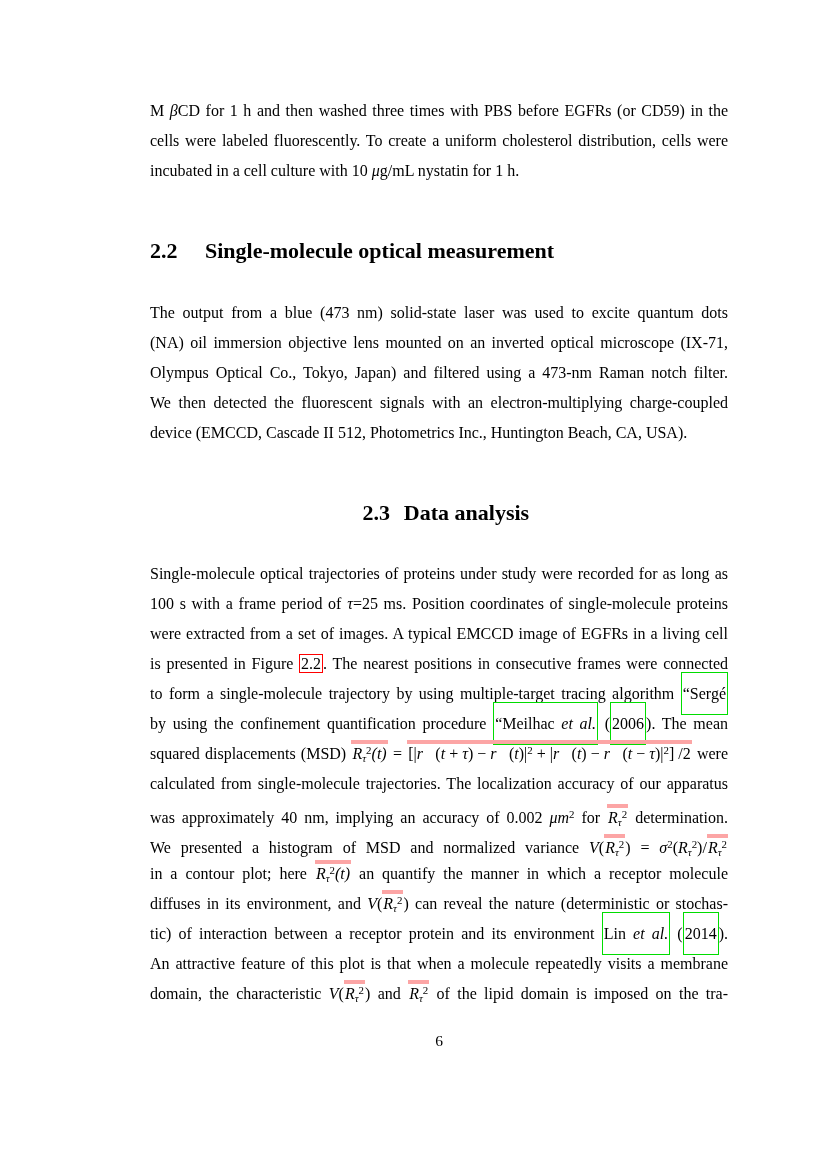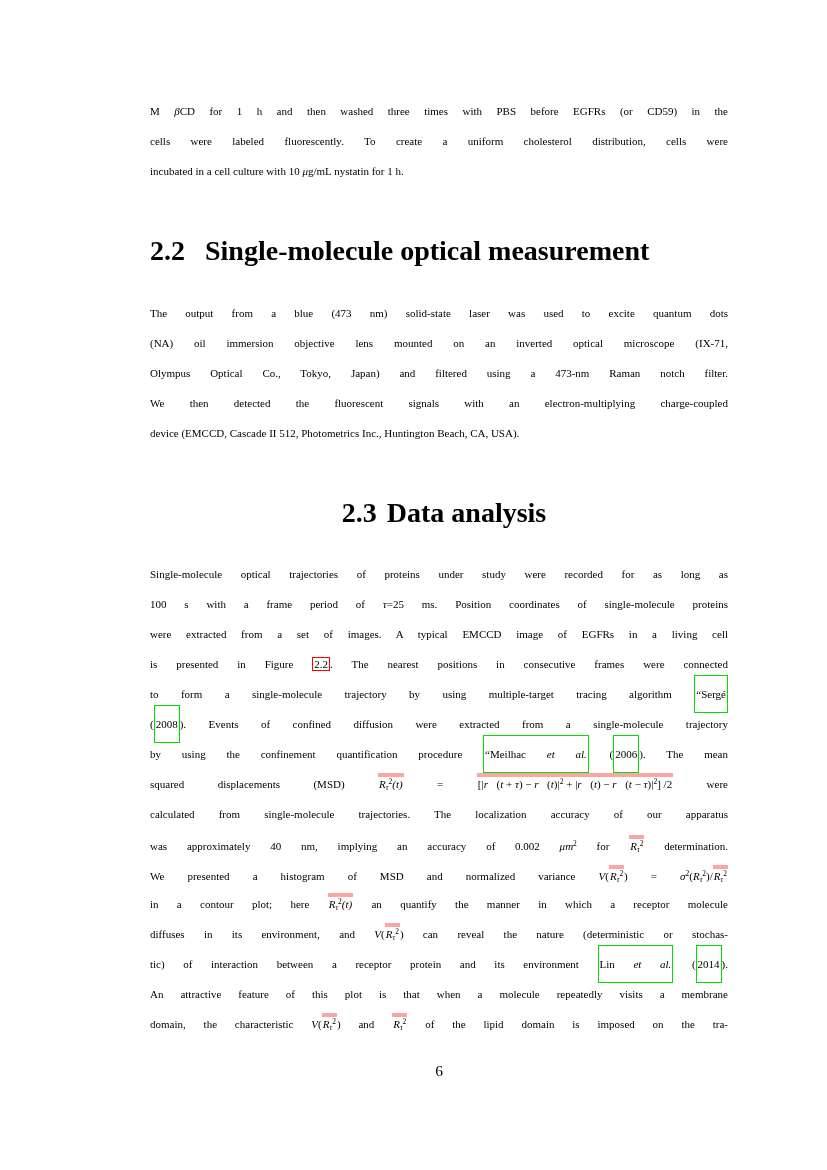--- a/index.html
+++ b/index.html
@@ -12,33 +12,33 @@
     overflow:hidden;
   }
   .content{
     position:absolute;
     left:150px;top:0;
     width:578px;
   }
   .para{margin:0;}
   .line{
     line-height:30px;
-    font-size:11px;
+    font-size:16px;
     text-align:justify;
     text-align-last:justify;
     height:30px;
     overflow:visible;
   }
   .line.final{
     text-align:left;
     text-align-last:auto;
   }
   .heading{
     font-weight:bold;
-    font-size:28px;
+    font-size:22px;
     line-height:28px;
     white-space:nowrap;
   }
   .secnum{display:inline-block;min-width:55px;}
   .it{font-style:italic;}
   .mi{font-style:italic;}
   .sb{font-size:68%;font-style:italic;vertical-align:-0.25em;letter-spacing:0;}
   .sp{font-size:68%;vertical-align:0.5em;}
   .ov{
     display:inline-block;
@@ -93,21 +93,20 @@
     <div class="heading m-top-h23">
       <span class="secnum">2.3</span><span class="sectitle">Data analysis</span>
     </div>
 
     <div class="para m-top-p3">
         <div class="line"><span>Single-molecule optical trajectories of proteins under study were recorded for as long as</span></div>
         <div class="line"><span>100 s with a frame period of </span><span class="mi">τ</span><span>=25 ms. Position coordinates of single-molecule proteins</span></div>
         <div class="line"><span>were extracted from a set of images. A typical EMCCD image of EGFRs in a living cell</span></div>
         <div class="line"><span>is presented in Figure </span><span class="ref">2.2</span><span>. The nearest positions in consecutive frames were connected</span></div>
         <div class="line"><span>to form a single-molecule trajectory by using multiple-target tracing algorithm </span><span class="cite">“Sergé</span></div>
-        <div class="line"><span>(</span><span class="cite">2008</span><span>). Events of confined diffusion were extracted from a single-molecule trajectory</span></div>
         <div class="line"><span>by using the confinement quantification procedure </span><span class="cite"><span>“Meilhac </span><span class="it">et al.</span></span><span> (</span><span class="cite">2006</span><span>). The mean</span></div>
         <div class="line"><span>squared displacements (MSD) </span><span class="ov"><span class="mi">R</span><span class="sb">τ</span><span class="sp">2</span><span class="mi">(t)</span></span><span> = </span><span class="ov"><span>[|</span><span class="mi">r⃗</span><span>(</span><span class="mi">t</span><span> + </span><span class="mi">τ</span><span>) − </span><span class="mi">r⃗</span><span>(</span><span class="mi">t</span><span>)|</span><span class="sp">2</span><span> + |</span><span class="mi">r⃗</span><span>(</span><span class="mi">t</span><span>) − </span><span class="mi">r⃗</span><span>(</span><span class="mi">t</span><span> − </span><span class="mi">τ</span><span>)|</span><span class="sp">2</span><span>] /2</span></span><span> were</span></div>
         <div class="line"><span>calculated from single-molecule trajectories. The localization accuracy of our apparatus</span></div>
         <div class="line"><span>was approximately 40 nm, implying an accuracy of 0.002 </span><span class="mi">μm</span><span class="sp">2</span><span> for </span><span class="ov"><span class="mi">R</span><span class="sb">τ</span><span class="sp">2</span></span><span> determination.</span></div>
         <div class="line"><span>We presented a histogram of MSD and normalized variance </span><span class="mi">V</span><span>(</span><span class="ov"><span class="mi">R</span><span class="sb">τ</span><span class="sp">2</span></span><span>) = </span><span class="mi">σ</span><span class="sp">2</span><span>(</span><span class="mi">R</span><span class="sb">τ</span><span class="sp">2</span><span>)/</span><span class="ov"><span class="mi">R</span><span class="sb">τ</span><span class="sp">2</span></span></div>
         <div class="line"><span>in a contour plot; here </span><span class="ov"><span class="mi">R</span><span class="sb">τ</span><span class="sp">2</span><span class="mi">(t)</span></span><span> an quantify the manner in which a receptor molecule</span></div>
         <div class="line"><span>diffuses in its environment, and </span><span class="mi">V</span><span>(</span><span class="ov"><span class="mi">R</span><span class="sb">τ</span><span class="sp">2</span></span><span>) can reveal the nature (deterministic or stochas-</span></div>
         <div class="line"><span>tic) of interaction between a receptor protein and its environment </span><span class="cite"><span>Lin </span><span class="it">et al.</span></span><span> (</span><span class="cite">2014</span><span>).</span></div>
         <div class="line"><span>An attractive feature of this plot is that when a molecule repeatedly visits a membrane</span></div>
         <div class="line"><span>domain, the characteristic </span><span class="mi">V</span><span>(</span><span class="ov"><span class="mi">R</span><span class="sb">τ</span><span class="sp">2</span></span><span>) and </span><span class="ov"><span class="mi">R</span><span class="sb">τ</span><span class="sp">2</span></span><span> of the lipid domain is imposed on the tra-</span></div>

